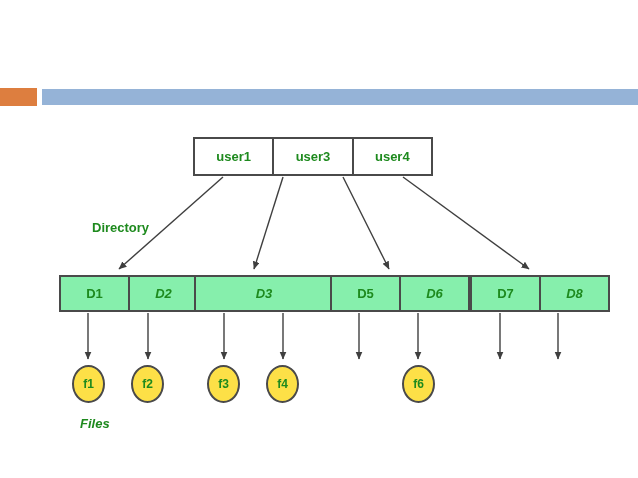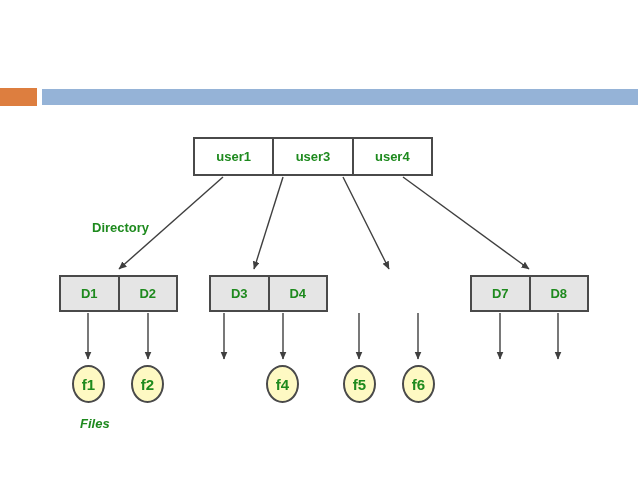--- a/index.html
+++ b/index.html
@@ -46,42 +46,42 @@
   }
   .user-table .cell {
     flex: 1 1 0;
     display: flex; align-items: center; justify-content: center;
     border-right: 2px solid var(--border, #4a4a4a);
   }
   .user-table .cell:last-child { border-right: none; }
 
   
   .dir-box {
-    position: absolute; top: 275px; width: 119px; height: 37px;
+    position: absolute; top: 275px; width: 140px; height: 37px;
     display: flex;
     border: 2px solid var(--border, #4a4a4a);
     box-sizing: border-box;
-    background: #e5e5e5;
+    background: #86efac;
   }
   .dir-box .cell {
     flex: 1 1 0;
     display: flex; align-items: center; justify-content: center;
     border-right: 2px solid var(--border, #4a4a4a);
   }
-  .dir-box .cell:last-child { border-right: none; }
+  .dir-box .cell:last-child { border-right: none; font-style: italic; }
 
   
   .file-oval {
     position: absolute; top: 365px; width: 33px; height: 38px;
     border: 2px solid var(--border, #4a4a4a);
     border-radius: 50%;
     box-sizing: border-box;
     display: flex; align-items: center; justify-content: center;
-    background: #fef9c3;
-    font-size: 15px;
+    background: #fde047;
+    font-size: 12px;
   }
 
   .side-label { position: absolute; font-size: 13px; }
   .directory-label { left: 92px; top: 220px; }
   .files-label { left: 80px; top: 416px; font-style: italic; }
 </style>
 </head>
 <body>
 
 <div class="canvas">
@@ -118,30 +118,33 @@
     <div class="cell gtext">user3</div>
     <div class="cell gtext">user4</div>
   </div>
 
   <div class="side-label directory-label gtext">Directory</div>
 
   <div class="dir-box" style="left:59px">
     <div class="cell gtext">D1</div>
     <div class="cell gtext">D2</div>
   </div>
-  <div class="dir-box" style="left:209px">
+  <div class="dir-box" style="left:194px">
     <div class="cell gtext">D3</div>
-    <div class="cell gtext">D4</div>
+  </div>
+  <div class="dir-box" style="left:330px">
+    <div class="cell gtext">D5</div>
+    <div class="cell gtext">D6</div>
   </div>
   <div class="dir-box" style="left:470px">
     <div class="cell gtext">D7</div>
     <div class="cell gtext">D8</div>
   </div>
 
   <div class="file-oval gtext" style="left:72px">f1</div>
   <div class="file-oval gtext" style="left:131px">f2</div>
+  <div class="file-oval gtext" style="left:207px">f3</div>
   <div class="file-oval gtext" style="left:266px">f4</div>
-  <div class="file-oval gtext" style="left:343px">f5</div>
   <div class="file-oval gtext" style="left:402px">f6</div>
 
   <div class="side-label files-label gtext">Files</div>
 
 </div>
 
 </body></html>

